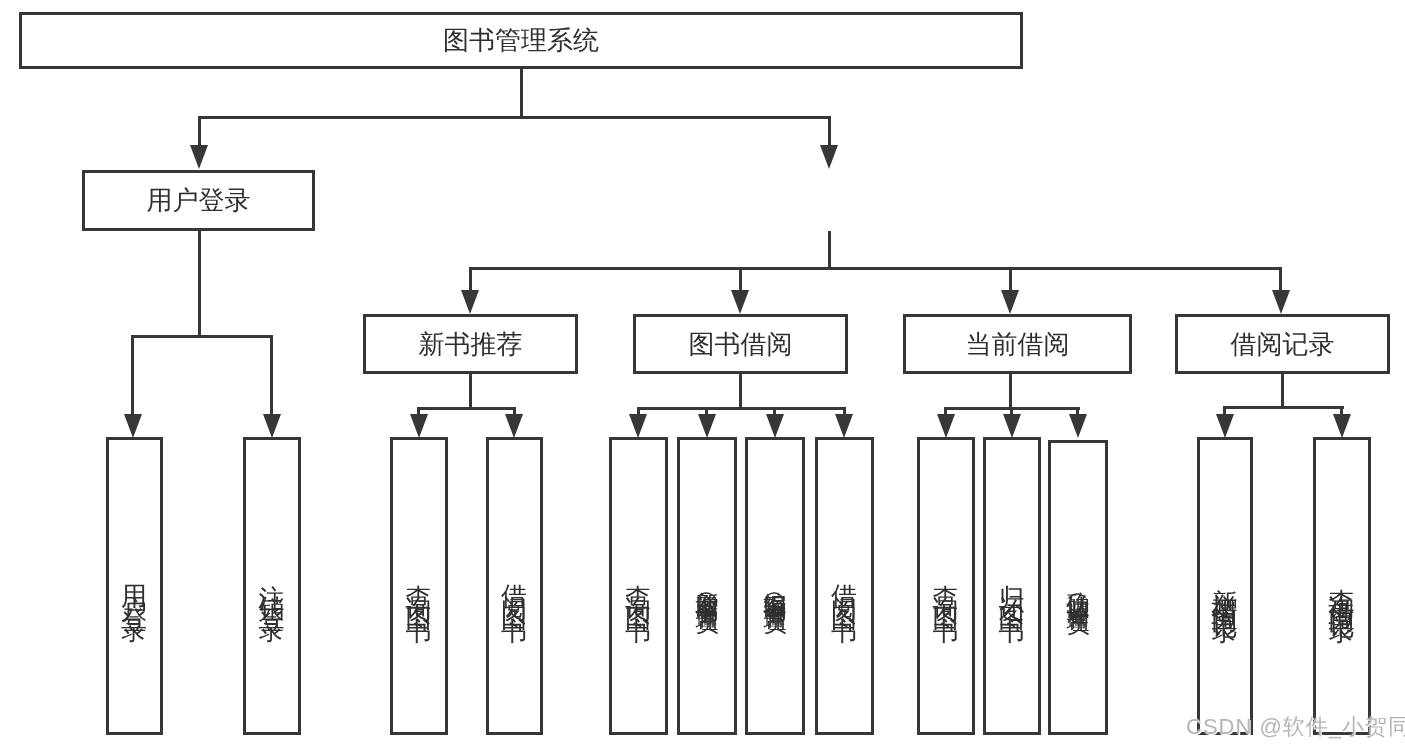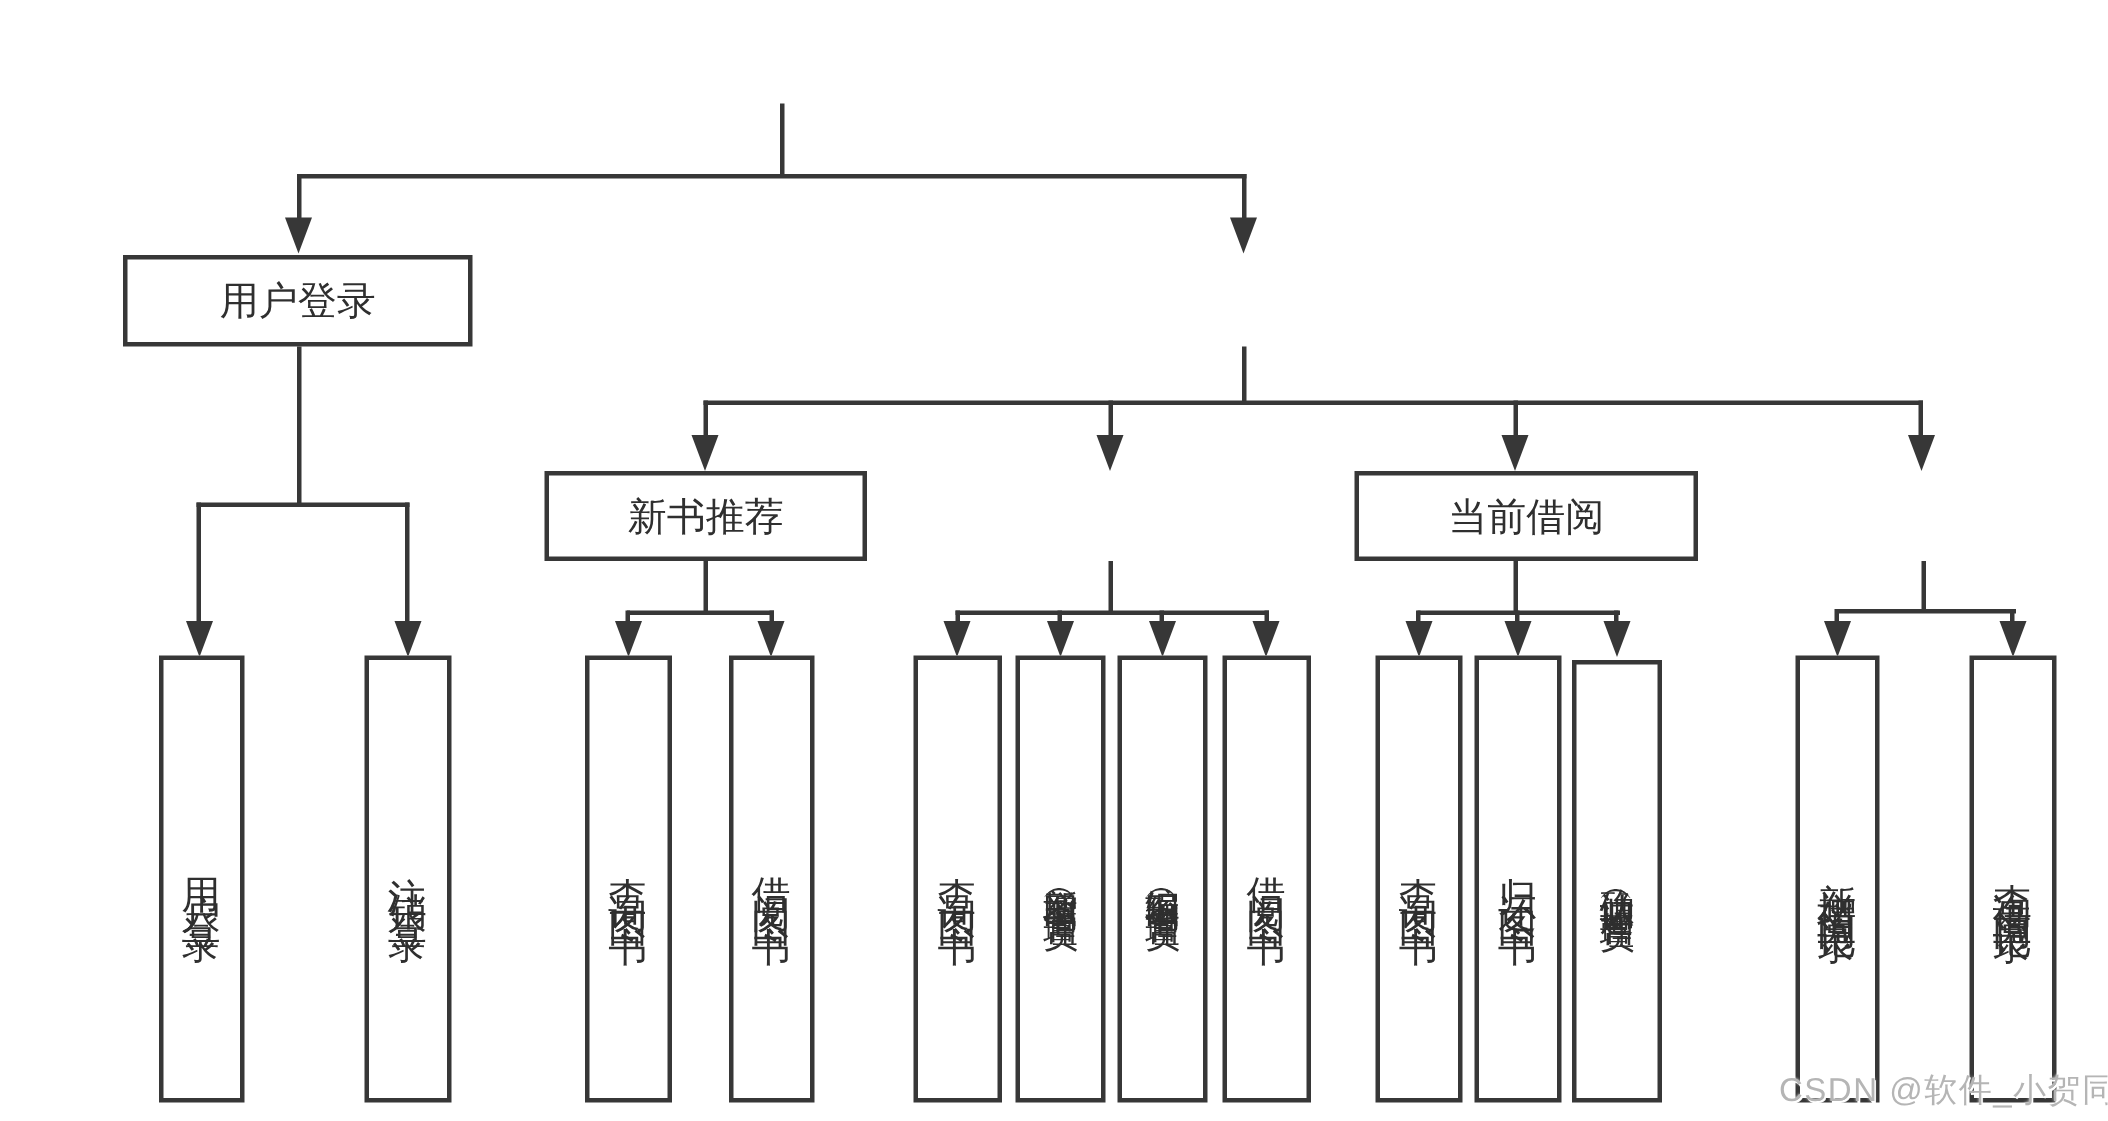--- a/index.html
+++ b/index.html
@@ -56,20 +56,21 @@
     z-index: 5;
     text-shadow: 1px 1px 0 #ffffff, 0 0 2px #ffffff;
     white-space: nowrap;
   }
 </style>
 </head>
 <body>
 
 <div id="canvas">
 
+  <div class="box" style="left:19px;top:12px;width:1004px;height:57px">图书管理系统</div>
 
   <div class="vline" style="left:520px;top:69px;height:49px"></div>
   <div class="hline" style="left:198px;top:116px;width:633px"></div>
   <div class="vline" style="left:198px;top:116px;height:30px"></div>
   <div class="arrow" style="left:190px;top:145px"></div>
   <div class="vline" style="left:828px;top:116px;height:30px"></div>
   <div class="arrow" style="left:820px;top:145px"></div>
 
   <div class="box" style="left:82px;top:170px;width:233px;height:61px">用户登录</div>
 
@@ -85,21 +86,23 @@
   <div class="vline" style="left:469px;top:267px;height:26px"></div>
   <div class="arrow" style="left:461px;top:290px"></div>
   <div class="vline" style="left:739px;top:267px;height:26px"></div>
   <div class="arrow" style="left:731px;top:290px"></div>
   <div class="vline" style="left:1009px;top:267px;height:26px"></div>
   <div class="arrow" style="left:1001px;top:290px"></div>
   <div class="vline" style="left:1279px;top:267px;height:26px"></div>
   <div class="arrow" style="left:1272px;top:290px"></div>
 
   <div class="box" style="left:363px;top:314px;width:215px;height:60px">新书推荐</div>
+  <div class="box" style="left:633px;top:314px;width:215px;height:60px">图书借阅</div>
   <div class="box" style="left:903px;top:314px;width:229px;height:60px">当前借阅</div>
+  <div class="box" style="left:1175px;top:314px;width:215px;height:60px">借阅记录</div>
 
   <div class="vline" style="left:469px;top:374px;height:34px"></div>
   <div class="hline" style="left:418px;top:407px;width:98px"></div>
   <div class="vline" style="left:417px;top:407px;height:8px"></div>
   <div class="arrow" style="left:410px;top:414px"></div>
   <div class="vline" style="left:513px;top:407px;height:8px"></div>
   <div class="arrow" style="left:505px;top:414px"></div>
 
   <div class="vline" style="left:739px;top:374px;height:34px"></div>
   <div class="hline" style="left:637px;top:407px;width:209px"></div>

